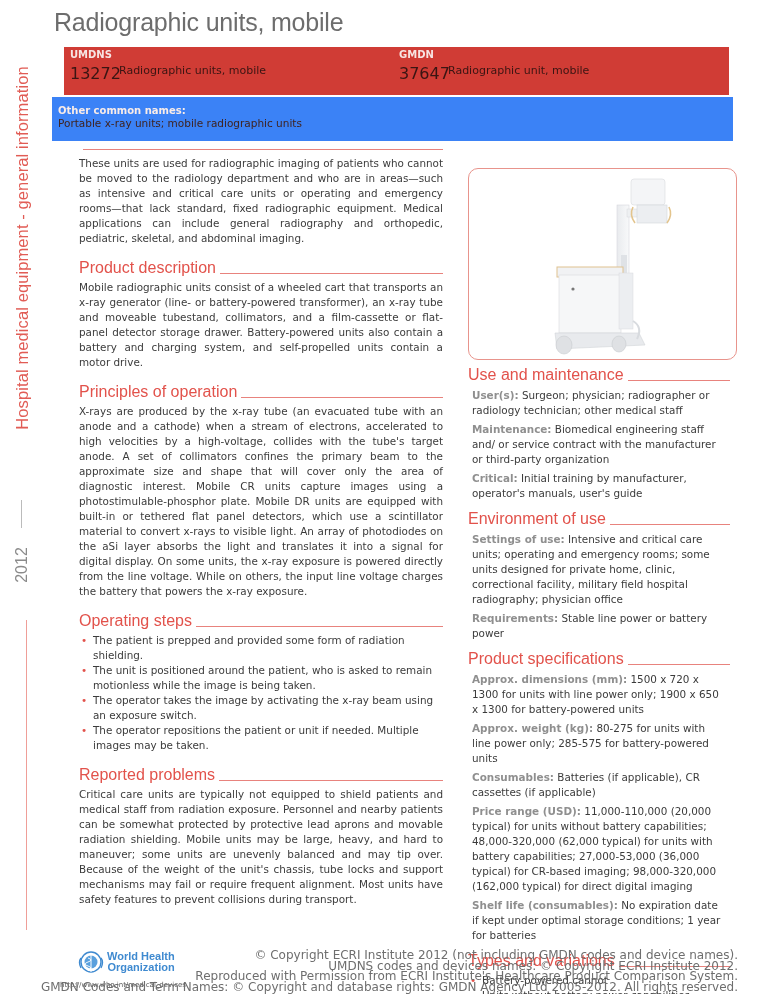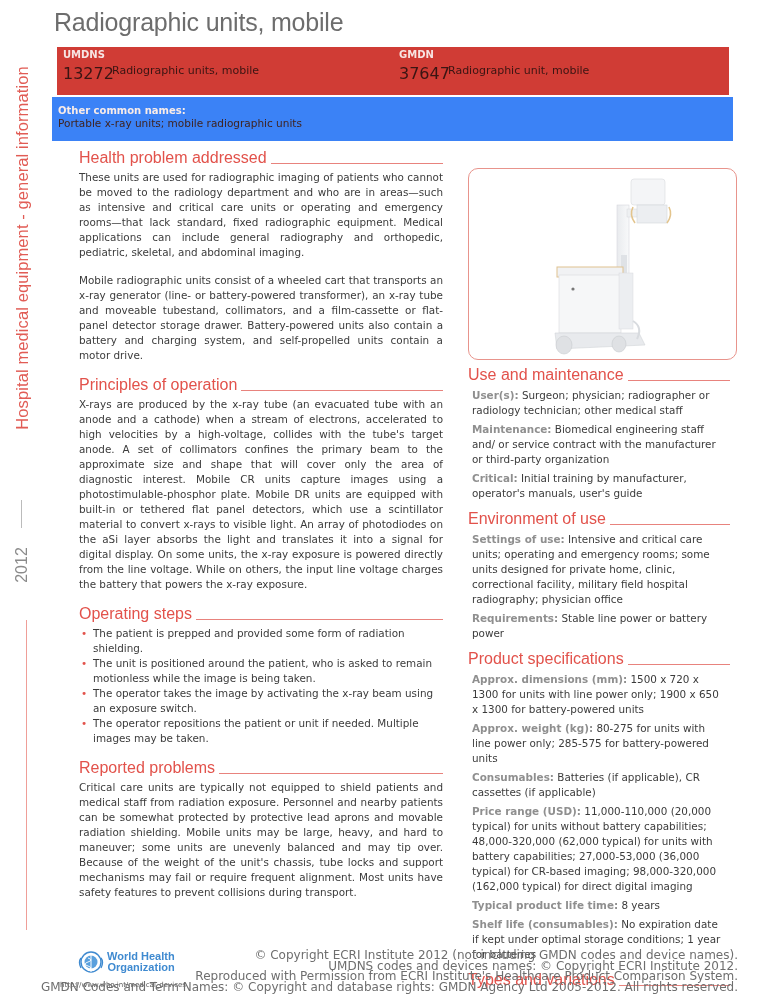--- a/index.html
+++ b/index.html
@@ -14,21 +14,21 @@
   .side-divider { position: absolute; left: 21px; top: 500px; width: 1px; height: 28px; background: #bbbbbb; }
   .side-year { position: absolute; left: 22px; top: 565px; transform: translate(-50%, -50%) rotate(-90deg);
                white-space: nowrap; font-family: "Liberation Sans", sans-serif; font-size: 16px; color: #8a8a8a; }
   .side-line { position: absolute; left: 26px; top: 620px; width: 1px; height: 310px; background: #ef9e98; }
 
   .title { position: absolute; left: 54px; top: 8px; margin: 0; font-family: "Liberation Sans", sans-serif;
            font-weight: normal; font-size: 25px; color: #6d6d6d; letter-spacing: -0.2px; }
 
   
   .code-box { position: absolute; top: 47px; height: 48px; background: #d03c35; color: #3a1513; }
-  .code-box.umdns { left: 57px; width: 341px; }
+  .code-box.umdns { left: 64px; width: 341px; }
   .code-box.gmdn { left: 393px; width: 336px; }
   .code-label { position: absolute; left: 6px; top: 2px; font-size: 10px; font-weight: bold; color: #f7e5e3; }
   .code-num { position: absolute; left: 6px; top: 17px; font-size: 16px; color: #3a1513; }
   .code-name { position: absolute; top: 17px; font-size: 11px; color: #3a1513; }
   .umdns .code-name { left: 55px; }
   .gmdn .code-name { left: 55px; }
 
   .names-box { position: absolute; left: 52px; top: 97px; width: 681px; height: 44px; background: #3b82f6; }
   .names-label { position: absolute; left: 6px; top: 8px; font-size: 10px; font-weight: bold; color: #f9ece8; }
   .names-value { position: absolute; left: 6px; top: 20px; font-size: 10.5px; color: #3f2320; }
@@ -90,26 +90,29 @@
   <span class="code-name">Radiographic unit, mobile</span>
 </div>
 <div class="names-box">
   <span class="names-label">Other common names:</span>
   <span class="names-value">Portable x-ray units; mobile radiographic units</span>
 </div>
 
 <div class="left-col">
   <div class="section">
     <div class="sec-head">
-        <h2>Health problem addressed</h2>
         <span class="rule"></span>
       </div>
     <p class="para">These units are used for radiographic imaging of patients who cannot be moved to the radiology department and who are in areas—such as intensive and critical care units or operating and emergency rooms—that lack standard, fixed radiographic equipment. Medical applications can include general radiography and orthopedic, pediatric, skeletal, and abdominal imaging.</p>
   </div>
   <div class="section">
+    <div class="sec-head">
+        <h2>Product description</h2>
+        <span class="rule"></span>
+      </div>
     <p class="para">Mobile radiographic units consist of a wheeled cart that transports an x-ray generator (line- or battery-powered transformer), an x-ray tube and moveable tubestand, collimators, and a film-cassette or flat-panel detector storage drawer. Battery-powered units also contain a battery and charging system, and self-propelled units contain a motor drive.</p>
   </div>
   <div class="section">
     <div class="sec-head">
         <h2>Principles of operation</h2>
         <span class="rule"></span>
       </div>
     <p class="para">X-rays are produced by the x-ray tube (an evacuated tube with an anode and a cathode) when a stream of electrons, accelerated to high velocities by a high-voltage, collides with the tube's target anode. A set of collimators confines the primary beam to the approximate size and shape that will cover only the area of diagnostic interest. Mobile CR units capture images using a photostimulable-phosphor plate. Mobile DR units are equipped with built-in or tethered flat panel detectors, which use a scintillator material to convert x-rays to visible light. An array of photodiodes on the aSi layer absorbs the light and translates it into a signal for digital display. On some units, the x-ray exposure is powered directly from the line voltage. While on others, the input line voltage charges the battery that powers the x-ray exposure.</p>
   </div>
   <div class="section">
@@ -184,21 +187,20 @@
   </div>
   <div class="section">
     <div class="sec-head">
         <h2>Product specifications</h2>
         <span class="rule"></span>
       </div>
     <p class="kv"><span class="k">Approx. dimensions (mm):</span><span> 1500 x 720 x 1300 for units with line power only; 1900 x 650 x 1300 for battery-powered units</span></p>
     <p class="kv"><span class="k">Approx. weight (kg):</span><span> 80-275 for units with line power only; 285-575 for battery-powered units</span></p>
     <p class="kv"><span class="k">Consumables:</span><span> Batteries (if applicable), CR cassettes (if applicable)</span></p>
     <p class="kv"><span class="k">Price range (USD):</span><span> 11,000-110,000 (20,000 typical) for units without battery capabilities; 48,000-320,000 (62,000 typical) for units with battery capabilities; 27,000-53,000 (36,000 typical) for CR-based imaging; 98,000-320,000 (162,000 typical) for direct digital imaging</span></p>
-    <p class="kv"><span class="k">Typical product life time:</span><span> 8 years</span></p>
     <p class="kv"><span class="k">Shelf life (consumables):</span><span> No expiration date if kept under optimal storage conditions; 1 year for batteries</span></p>
   </div>
   <div class="section">
     <div class="sec-head">
         <h2>Types and variations</h2>
         <span class="rule"></span>
       </div>
     <ul class="bullets">
       <li><span class="dot">•</span><span>Battery-powered cannot</span></li>
       <li><span class="dot">•</span><span>Units without battery power capabilities</span></li>

